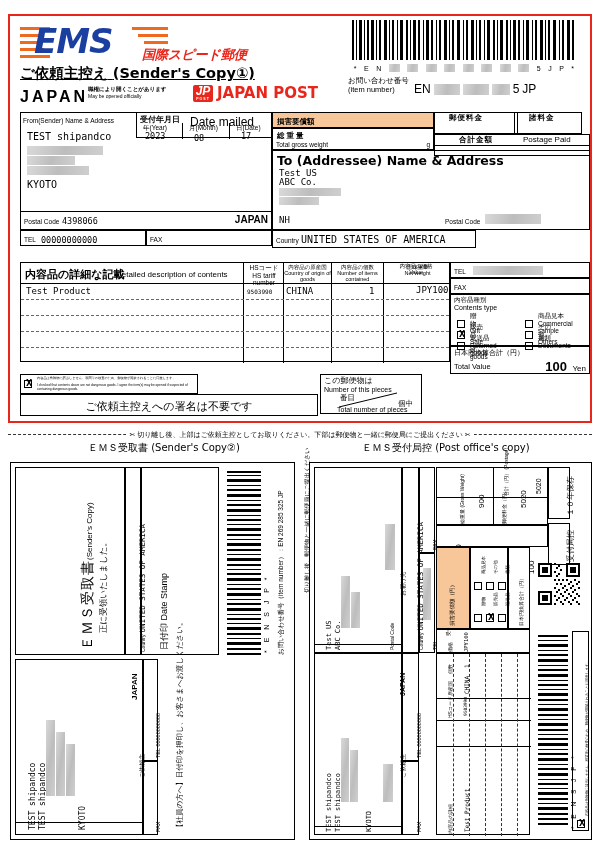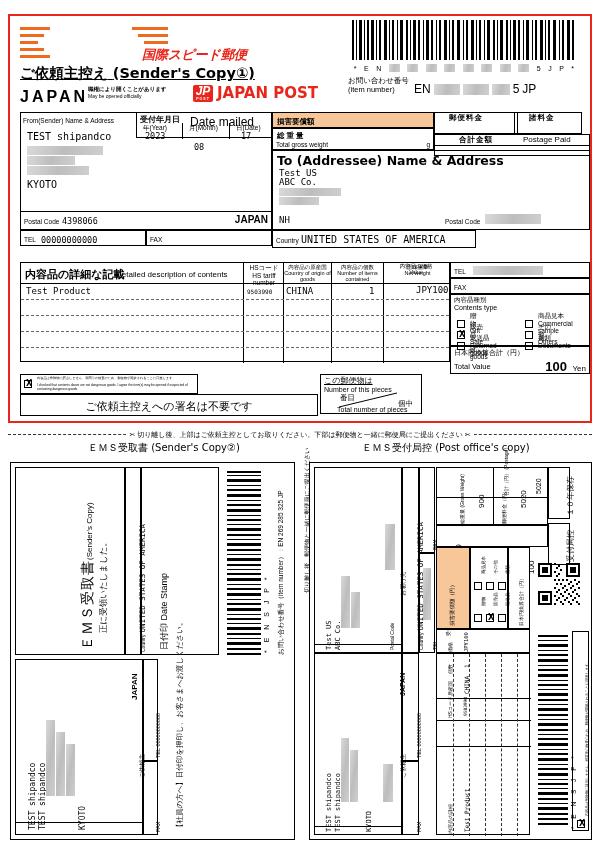--- a/index.html
+++ b/index.html
@@ -60,20 +60,21 @@
 
     <div class="ems-logo">
       <div class="bar lg1"></div>
         <div class="bar lg2"></div>
         <div class="bar lg3"></div>
       <div class="bar lg4"></div>
         <div class="bar lg5"></div>
       <div class="bar rg1"></div>
         <div class="bar rg2"></div>
         <div class="bar rg3"></div>
+      <div class="txt">EMS</div>
     </div>
     <div class="jp-speed">国際スピード郵便</div>
 
     <div class="senders-copy">
       <span>ご依頼主控え</span>
       <span>(Sender's Copy①)</span>
     </div>
 
     <div class="jpn-big">JAPAN</div>
     <div class="mayopen">
@@ -189,21 +190,21 @@
       <div style="position:absolute;left:0;top:98px;width:100%;border-top:1px solid #000;"></div>
     </div>
 
     <div class="cell" style="left:126px;top:96px;width:136px;height:26px;">
       <div style="position:absolute;left:3px;top:1px;font-size:8px;font-weight:bold;">受付年月日</div>
       <div style="position:absolute;left:53px;top:2px;font-size:12px;">Date mailed</div>
       <div class="lbl" style="position:absolute;left:6px;top:11px;">年(Year)</div>
       <div class="lbl" style="position:absolute;left:52px;top:11px;">月(Month)</div>
       <div class="lbl" style="position:absolute;left:99px;top:11px;">日(Date)</div>
       <div class="val" style="position:absolute;left:8px;top:18px;">2023</div>
-      <div class="val" style="position:absolute;left:57px;top:29px;">08</div>
+      <div class="val" style="position:absolute;left:57px;top:20px;">08</div>
       <div class="val" style="position:absolute;left:104px;top:18px;">17</div>
       <div class="vline" style="left:45px;top:10px;width:1px;height:16px;"></div>
       <div class="vline" style="left:92px;top:10px;width:1px;height:16px;"></div>
     </div>
 
     <div class="cell" style="left:10px;top:214px;width:126px;height:16px;">
       <span class="lbl" style="position:absolute;left:3px;top:5px;">TEL</span>
       <span class="val" style="position:absolute;left:20px;top:4px;">00000000000</span>
     </div>
     <div class="cell" style="left:136px;top:214px;width:126px;height:16px;">
@@ -332,21 +333,21 @@
       <span class="lbl" style="position:absolute;right:3px;top:18px;font-size:8px;">Yen</span>
     </div>
 
     <div class="cell" style="left:10px;top:358px;width:178px;height:20px;">
       <span class="chk on" style="position:absolute;left:3px;top:5px;"></span>
       <span style="position:absolute;left:16px;top:1px;width:158px;font-size:3.2px;line-height:4px;overflow:hidden;">内容品は危険物に該当しません。税関等の検査のため、郵便物が開披されることに同意します。</span>
       <span style="position:absolute;left:16px;top:8px;width:158px;font-size:3.2px;line-height:4px;overflow:hidden;">I checked that contents above are not dangerous goods. I agree the item(s) may be opened if suspected of containing dangerous goods.</span>
     </div>
 
     <div class="cell" style="left:310px;top:358px;width:102px;height:40px;">
-      <span class="lbl" style="position:absolute;left:3px;top:2px;font-size:8px;text-decoration:underline;">この郵便物は</span>
+      <span class="lbl" style="position:absolute;left:3px;top:2px;font-size:8px;">この郵便物は</span>
       <span class="lbl" style="position:absolute;left:3px;top:11px;font-size:7px;">Number of this pieces</span>
       <span class="lbl" style="position:absolute;left:19px;top:19px;font-size:7.5px;">番目</span>
       <span class="lbl" style="position:absolute;right:8px;top:25px;font-size:7.5px;">個中</span>
       <span class="lbl" style="position:absolute;left:16px;top:31px;font-size:7px;">Total number of pieces</span>
       <svg style="position:absolute;left:18px;top:17px;" width="60" height="16">
           <line x1="0" y1="15" x2="58" y2="1" stroke="#000" stroke-width="1"></line>
         </svg>
     </div>
 
     <div class="cell" style="left:10px;top:378px;width:298px;height:22px;">

